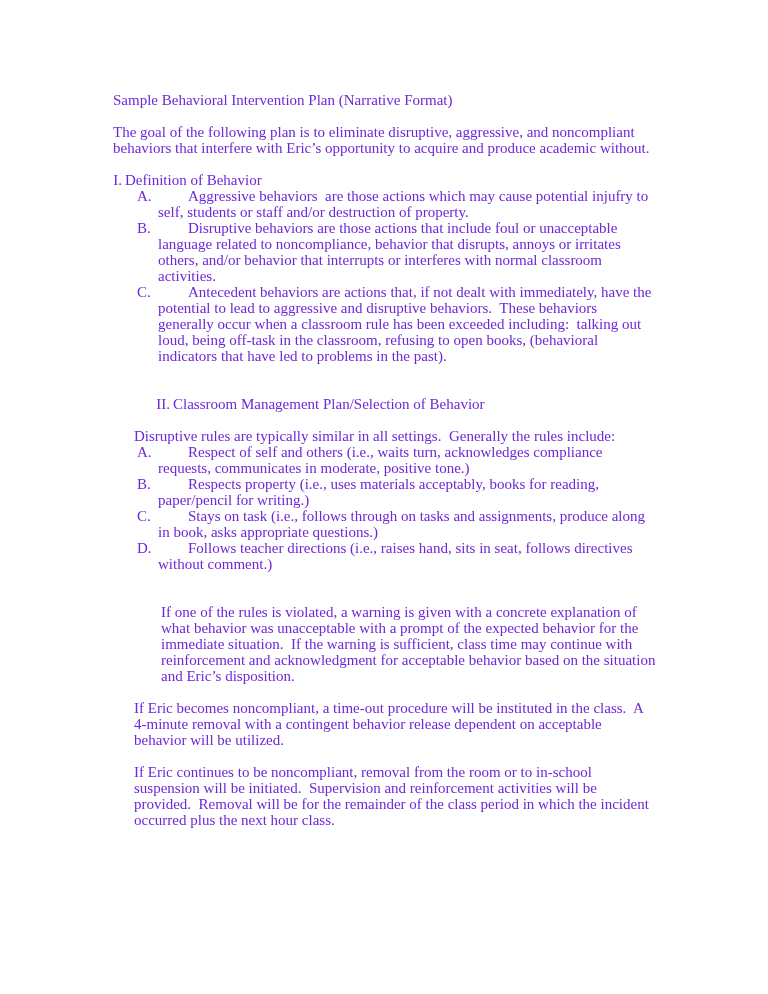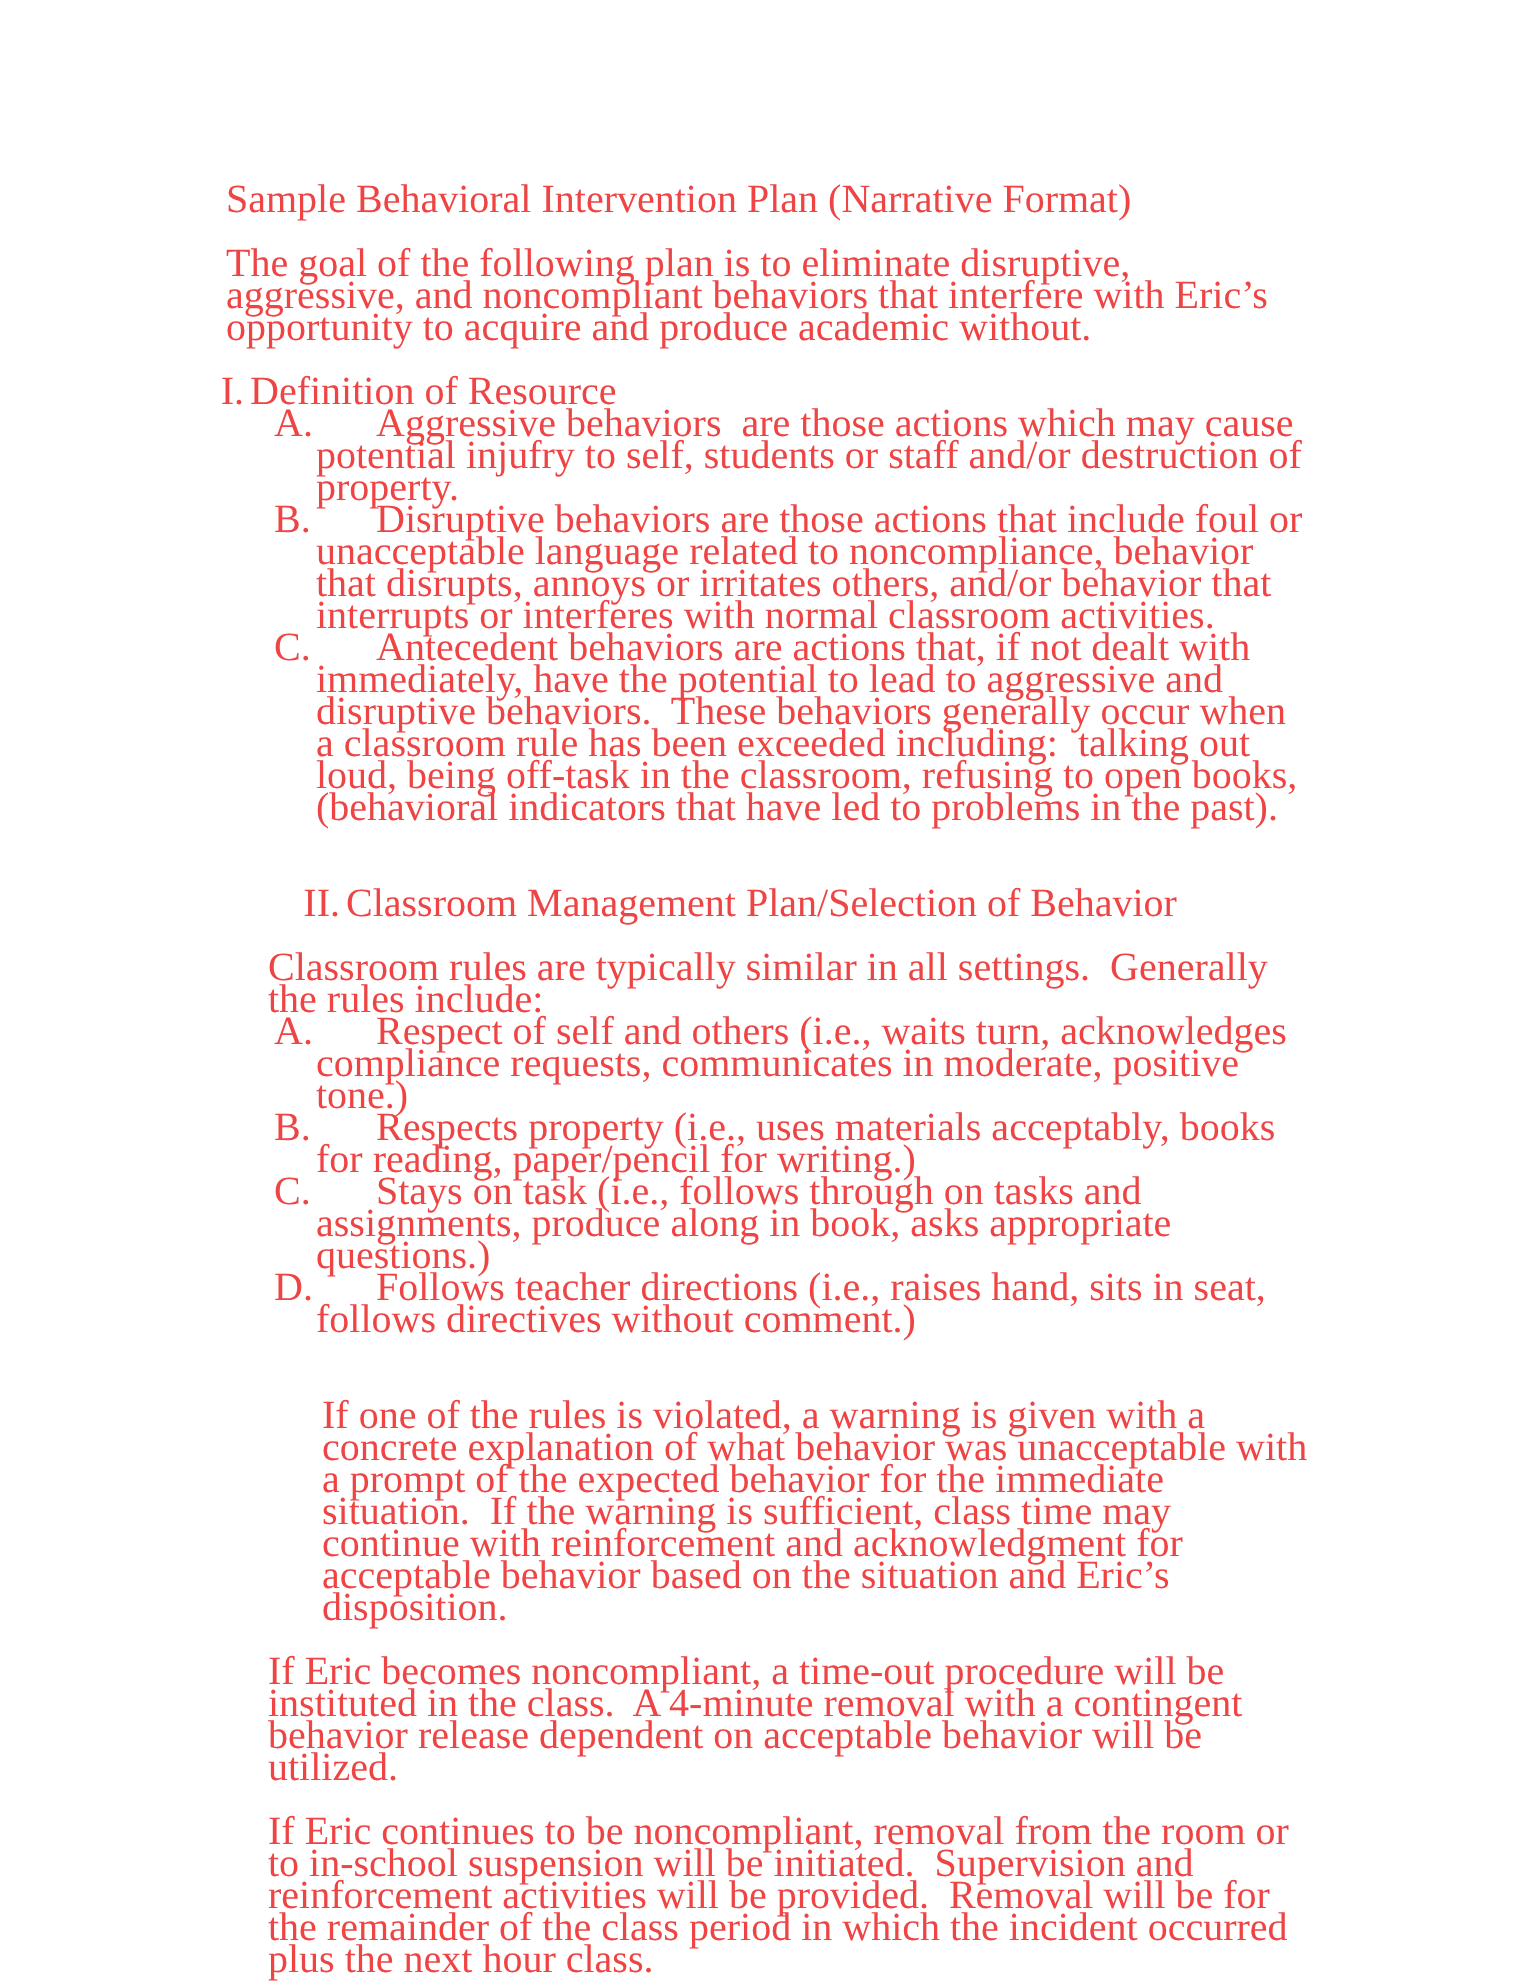--- a/index.html
+++ b/index.html
@@ -11,23 +11,23 @@
     width: 768px;
     height: 994px;
     overflow: hidden;
   }
   .page {
     position: relative;
     width: 656px;
     height: 994px;
     background: #ffffff;
     font-family: "Liberation Serif", "DejaVu Serif", serif;
-    font-size: 20px;
+    font-size: 15px;
     line-height: 16px;
-    color: #ef4444;
+    color: #6d28d9;
   }
   .content {
     position: absolute;
     left: 113px;
     top: 92px;
     width: 543px;
   }
   .title {
     margin: 0;
     white-space: pre-wrap;
@@ -76,21 +76,21 @@
 
 <div class="page">
   <div class="content">
 
     <p class="title">Sample Behavioral Intervention Plan (Narrative Format)</p>
 
     <p class="para">The goal of the following plan is to eliminate disruptive, aggressive, and noncompliant behaviors that interfere with Eric’s opportunity to acquire and produce academic without.</p>
 
     <div class="sec-head">
       <span class="num">I.</span>
-      <span class="htext">Definition of Resource</span>
+      <span class="htext">Definition of Behavior</span>
     </div>
 
     <div class="list">
       <div class="li2">
         <span class="num">A.</span>
         <span class="litext">Aggressive behaviors  are those actions which may cause potential injufry to self, students or staff and/or destruction of property.</span>
       </div>
       <div class="li2">
         <span class="num">B.</span>
         <span class="litext">Disruptive behaviors are those actions that include foul or unacceptable language related to noncompliance, behavior that disrupts, annoys or irritates others, and/or behavior that interrupts or interferes with normal classroom activities.</span>
@@ -99,21 +99,21 @@
         <span class="num">C.</span>
         <span class="litext">Antecedent behaviors are actions that, if not dealt with immediately, have the potential to lead to aggressive and disruptive behaviors.  These behaviors generally occur when a classroom rule has been exceeded including:  talking out loud, being off-task in the classroom, refusing to open books, (behavioral indicators that have led to problems in the past).</span>
       </div>
     </div>
 
     <div class="sec-head gap-lg">
       <span class="num">II.</span>
       <span class="htext">Classroom Management Plan/Selection of Behavior</span>
     </div>
 
-    <p class="para indent">Classroom rules are typically similar in all settings.  Generally the rules include:</p>
+    <p class="para indent">Disruptive rules are typically similar in all settings.  Generally the rules include:</p>
 
     <div class="list">
       <div class="li2">
         <span class="num">A.</span>
         <span class="litext">Respect of self and others (i.e., waits turn, acknowledges compliance requests, communicates in moderate, positive tone.)</span>
       </div>
       <div class="li2">
         <span class="num">B.</span>
         <span class="litext">Respects property (i.e., uses materials acceptably, books for reading, paper/pencil for writing.)</span>
       </div>

